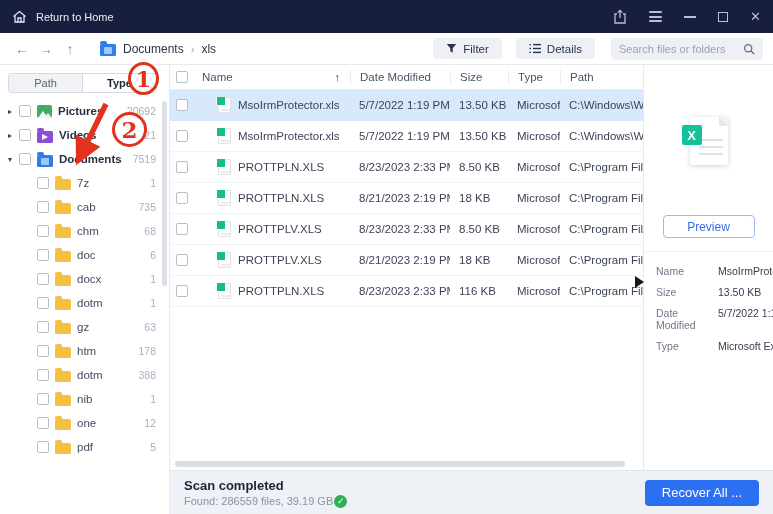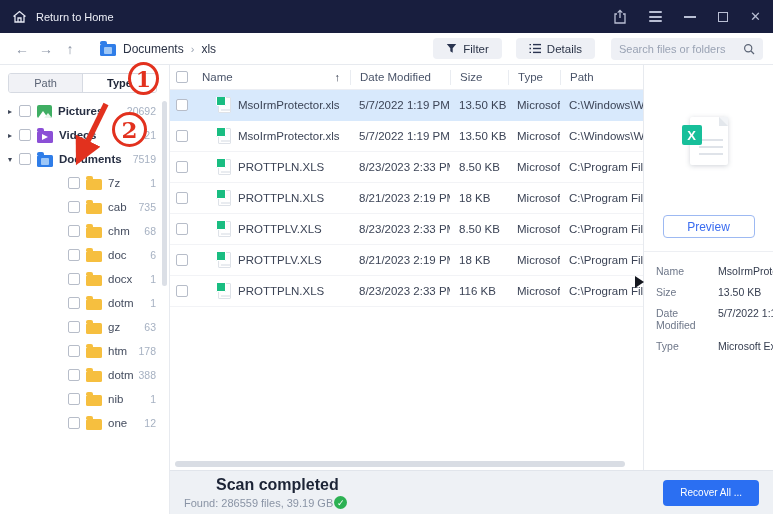--- a/index.html
+++ b/index.html
@@ -28,21 +28,21 @@
   .searchbox { display:flex; align-items:center; background:#eef0f5; border-radius:4px; height:22px; width:152px; margin-left:16px; padding:0 8px; }
   .searchbox input { border:none; background:transparent; outline:none; flex:1; font-size:11px; color:#333; width:100px; font-family:"Liberation Sans", sans-serif; }
   .searchbox input::placeholder { color:#9aa3b4; }
 
   
   .sidebar { position:absolute; top:65px; left:0; width:170px; bottom:0; background:#fff; border-right:1px solid #e7eaef; overflow:hidden; }
   .tabs { display:flex; margin:8px 12px 6px 8px; border:1px solid #d6dae2; border-radius:3px; overflow:hidden; height:20px; }
   .tab { flex:1; display:flex; align-items:center; justify-content:center; font-size:11px; color:#5b6475; background:#f1f2f6; cursor:default; }
   .tab.active { background:#fff; color:#1d2436; font-weight:bold; border-left:1px solid #d6dae2; }
   .tree-item { display:flex; align-items:center; height:24px; padding-left:8px; cursor:default; }
-  .tree-item.child { padding-left:26px;margin-left:31px; }
+  .tree-item.child { padding-left:26px; }
   .twisty { width:11px; font-size:8px; color:#3c4456; }
   .cb { width:12px; height:12px; border:1px solid #b7bdc9; border-radius:2px; background:#fff; margin-right:6px; flex:none; }
   .ticon { margin-right:6px; flex:none; }
   .tlabel { font-size:11.5px; color:#454d5f; white-space:nowrap; overflow:hidden; flex:1; }
   .tree-item.top .tlabel { font-weight:bold; color:#272f43; }
   .tcount { font-size:10.5px; color:#a6b1c2; padding-right:13px; }
   .sb-scroll { position:absolute; right:2px; top:36px; width:5px; height:185px; background:#dbdfe6; border-radius:3px; }
 
   
   .folder-y { width:16px; height:11px; background:#f6bf3f; border-radius:1.5px; position:relative; margin-top:3px; }
@@ -83,24 +83,24 @@
   .preview-btn { display:block; margin:42px auto 0; width:92px; height:23px; background:#fff; border:1px solid #9db9f2; border-radius:4px; color:#3a6cf0; font-size:12px; font-family:"Liberation Sans", sans-serif; }
   .rp-divider { height:1px; background:#edeff3; margin:13px 0 8px; }
   .rp-row { display:flex; padding:4.5px 0 4.5px 12px; }
   .rp-label { width:62px; font-size:10.5px; color:#6e7789; flex:none; }
   .rp-value { font-size:10.5px; color:#353d4f; white-space:nowrap; overflow:hidden; }
   .collapse-handle { position:absolute; left:635px; top:276px; width:0; height:0; border-left:9px solid #14171f; border-top:6px solid transparent; border-bottom:6px solid transparent; z-index:5; }
 
   
   .statusbar { position:absolute; left:170px; right:0; bottom:0; height:44px; background:#eef1f5; border-top:1px solid #e1e5eb; display:flex; align-items:center; padding:0 14px; }
   .sb-texts { flex:1; }
-  .sb-title { font-size:16px; font-weight:bold; color:#1c2436;margin-left:32px; }
+  .sb-title { font-size:13px; font-weight:bold; color:#1c2436; }
   .sb-sub { font-size:11px; color:#8a94a5; margin-top:2px; display:flex; align-items:center; gap:1px; }
   .check-badge { width:13px; height:13px; border-radius:50%; background:#2cb153; color:#fff; font-size:9px; display:inline-flex; align-items:center; justify-content:center; }
-  .recover-btn { background:#2b6ff2; color:#fff; border:none; border-radius:4px; height:26px; padding:0 17px; font-size:10px; font-family:"Liberation Sans", sans-serif; }
+  .recover-btn { background:#2b6ff2; color:#fff; border:none; border-radius:4px; height:26px; padding:0 17px; font-size:13px; font-family:"Liberation Sans", sans-serif; }
 
   
   .anno { position:absolute; z-index:20; pointer-events:none; }
   .anno-circle { border:3px solid #e2311e; border-radius:50%; color:#e2311e; font-family:"DejaVu Serif", serif; font-weight:bold; display:flex; align-items:center; justify-content:center; background:transparent; }
   .anno-1 { left:128px; top:62px; width:31px; height:33px; font-size:22px; }
   .anno-2 { left:112px; top:112px; width:35px; height:35px; font-size:23px; }
 
   
   .svg-ico { display:inline-flex; align-items:center; }
 </style>
@@ -276,20 +276,27 @@
     <span class="tlabel">nib</span>
     <span class="tcount">1</span>
   </div>
         <div class="tree-item child">
     <span class="twisty"></span>
     <span class="cb"></span>
     <span class="ticon folder-y"></span>
     <span class="tlabel">one</span>
     <span class="tcount">12</span>
   </div>
+        <div class="tree-item child">
+    <span class="twisty"></span>
+    <span class="cb"></span>
+    <span class="ticon folder-y"></span>
+    <span class="tlabel">pdf</span>
+    <span class="tcount">5</span>
+  </div>
       </div>
     <div class="sb-scroll"></div>
   </div>
 
   <div class="main">
     <div class="thead">
       <span class="cb" style="margin:0"></span>
       <span class="hc first">
         <span>Name</span>
         <span class="sort-arrow">↑</span>

